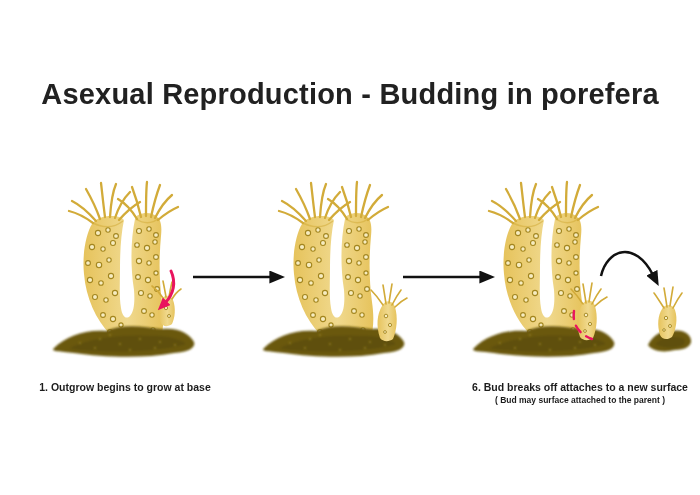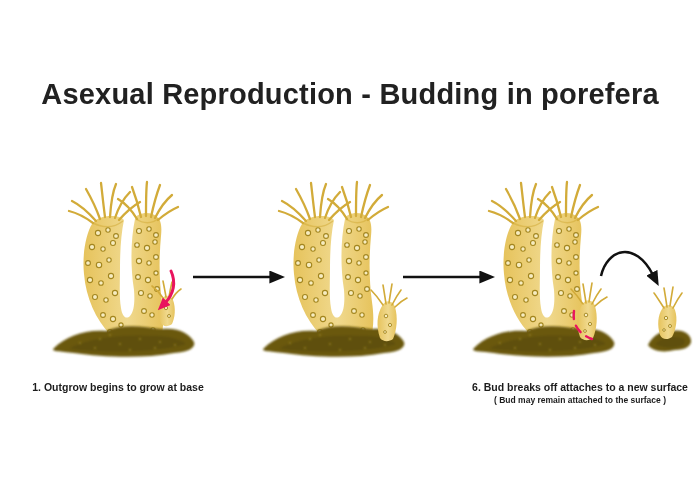--- a/index.html
+++ b/index.html
@@ -197,17 +197,17 @@
       <path class="tent-s" d="M204,136 C200,130 197,125 194,121 M207,135 C206,128 205,122 204,116
                M210,134 C211,127 212,121 213,115 M213,136 C216,130 219,125 222,121"></path>
       <g class="pores-s">
         <circle cx="206" cy="146" r="1.7"></circle>
           <circle cx="210" cy="154" r="1.5"></circle>
           <circle cx="204" cy="158" r="1.3"></circle>
       </g>
     </g>
   </svg>
 
-  <div class="caption" style="left:118px;top:381px">1. Outgrow begins to grow at base</div>
+  <div class="caption" style="left:125px;top:381px">1. Outgrow begins to grow at base</div>
   <div class="caption" style="left:580px;top:381px">6. Bud breaks off attaches to a new surface</div>
-  <div class="caption-sub" style="left:580px;top:395px">( Bud may remain attached to the surface )</div>
+  <div class="caption-sub" style="left:580px;top:395px">( Bud may surface attached to the parent )</div>
 
 </div>
 
 </body></html>

